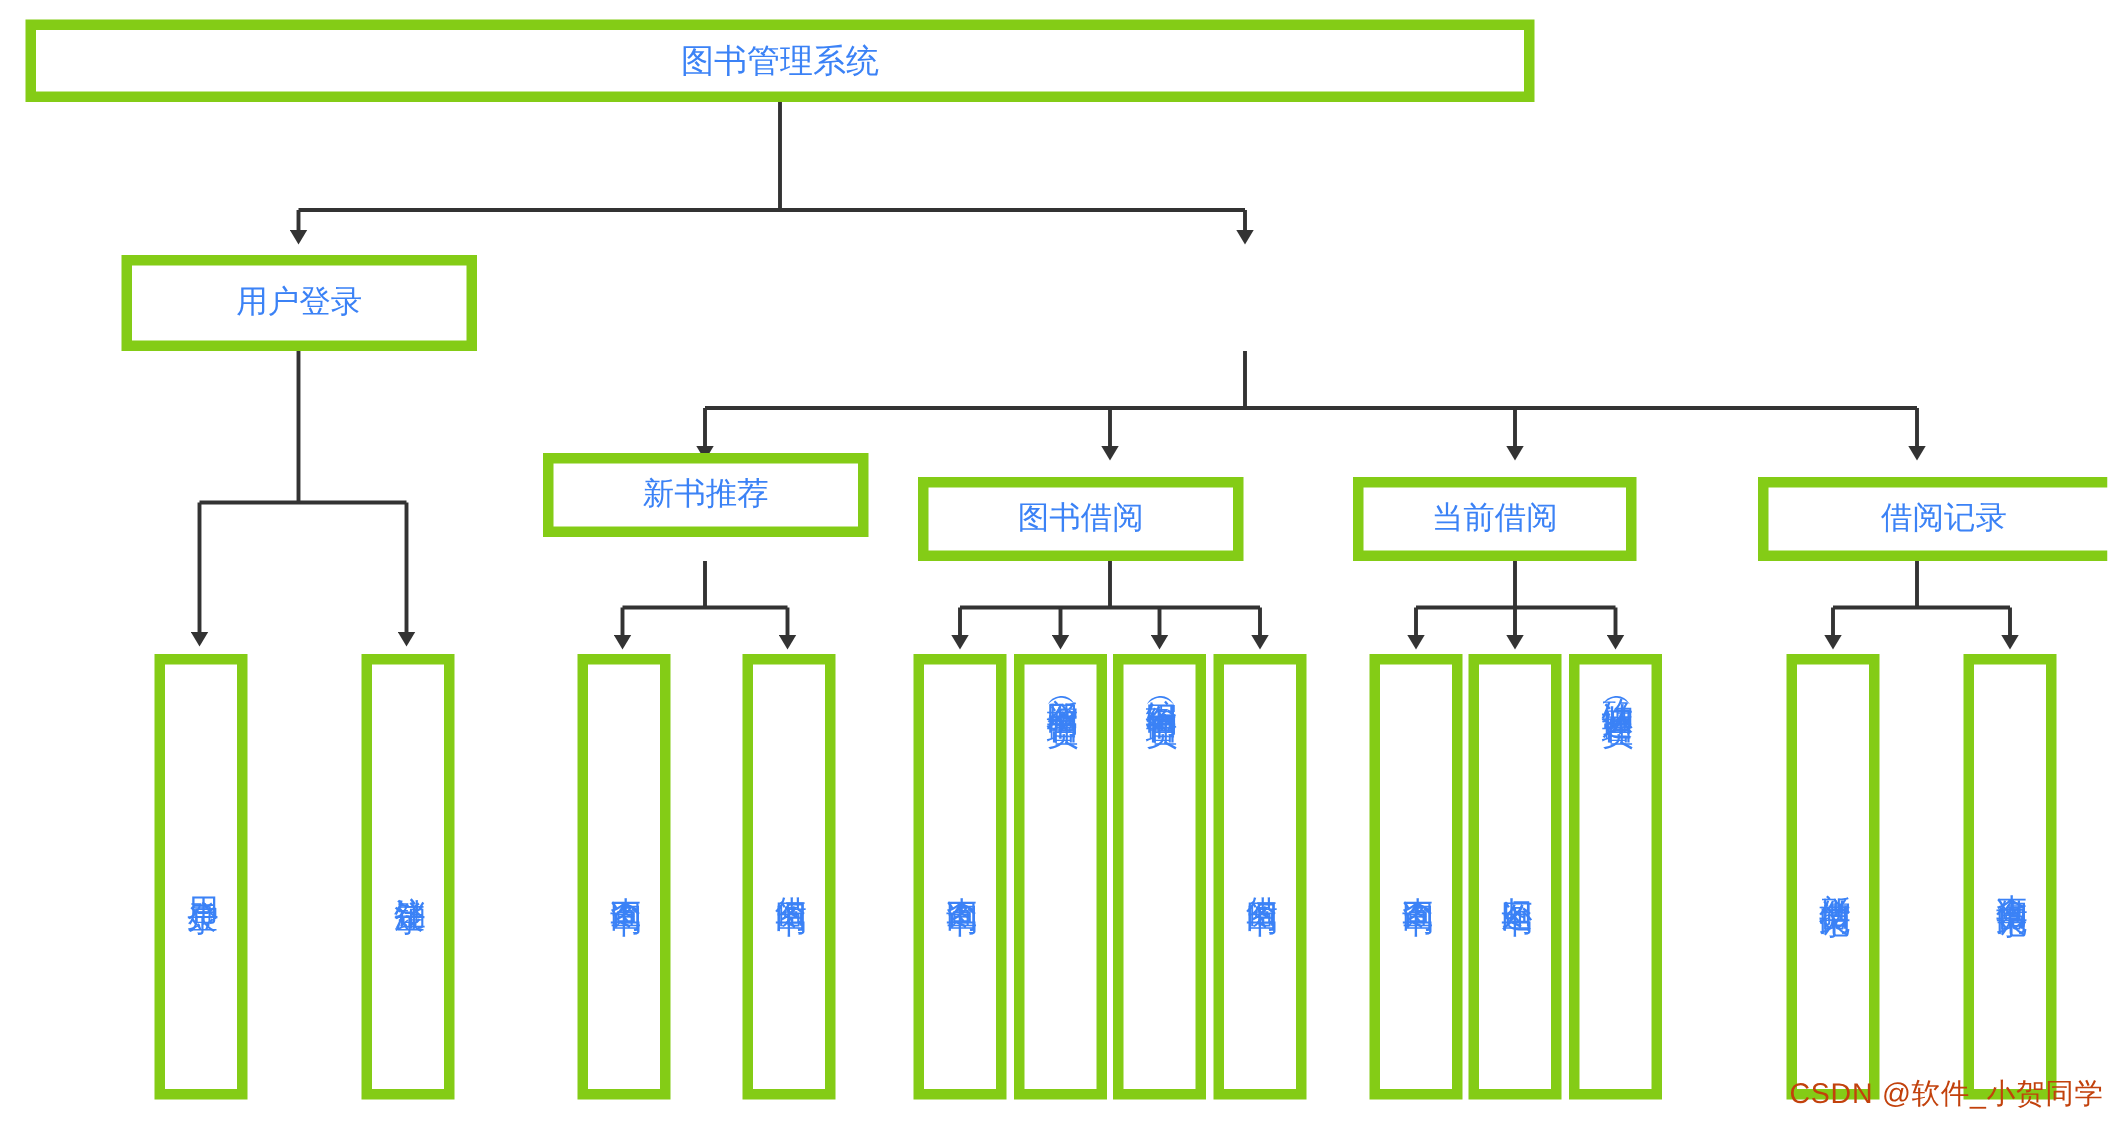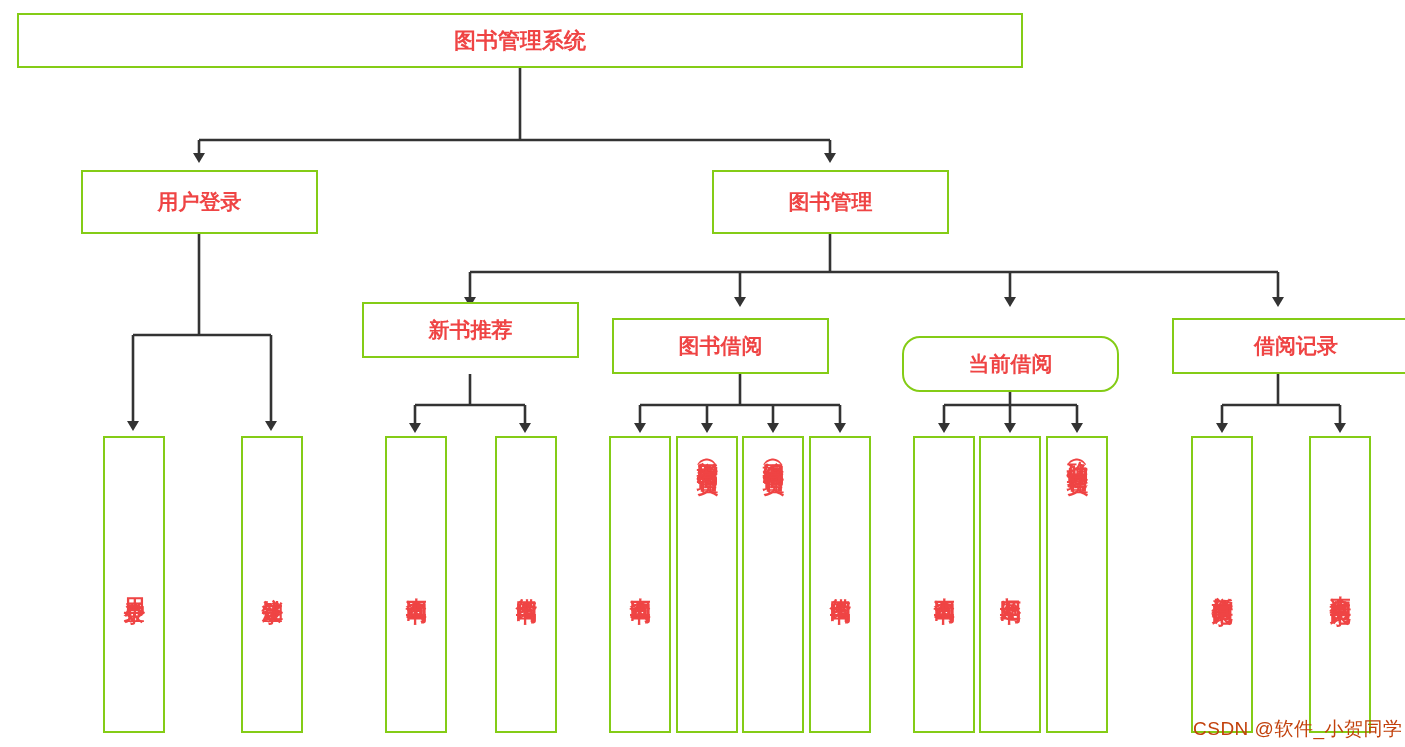--- a/index.html
+++ b/index.html
@@ -20,27 +20,26 @@
   #wires {
     position: absolute;
     left: 0;
     top: 0;
     width: 1405px;
     height: 747px;
   }
   .node {
     position: absolute;
     box-sizing: border-box;
-    border: 2px solid #84cc16;
+    border: 7px solid #84cc16;
     background: #ffffff;
     display: flex;
     align-items: center;
     justify-content: center;
-    color: #ef4444;
-    font-weight: bold;
+    color: #3b82f6;
   }
   .node .label {
     display: block;
     text-align: center;
     line-height: 1.18;
   }
   .node.horizontal .label {
     writing-mode: horizontal-tb;
     font-size: 21px;
   }
@@ -123,33 +122,30 @@
   </svg>
 
   <div class="node horizontal root" style="left:17px; top:13px; width:1006px; height:55px;">
     <span class="label">图书管理系统</span>
   </div>
 
   <div class="node horizontal" style="left:81px; top:170px; width:237px; height:64px;">
     <span class="label">用户登录</span>
   </div>
 
-  <div class="node horizontal" style="left:712px; top:170px; width:237px; height:64px;">
-    <span class="label">图书管理</span>
-  </div>
 
   <div class="node horizontal" style="left:362px; top:302px; width:217px; height:56px;">
     <span class="label">新书推荐</span>
   </div>
 
   <div class="node horizontal" style="left:612px; top:318px; width:217px; height:56px;">
     <span class="label">图书借阅</span>
   </div>
 
-  <div class="node horizontal" style="left:902px; top:336px; width:217px; height:56px;border-radius:18px;">
+  <div class="node horizontal" style="left:902px; top:318px; width:189px; height:56px;">
     <span class="label">当前借阅</span>
   </div>
 
   <div class="node horizontal" style="left:1172px; top:318px; width:248px; height:56px;">
     <span class="label">借阅记录</span>
   </div>
 
   <div class="node vertical v-center" style="left:103px; top:436px; width:62px; height:297px;">
     <span class="label">用户登录</span>
   </div>

